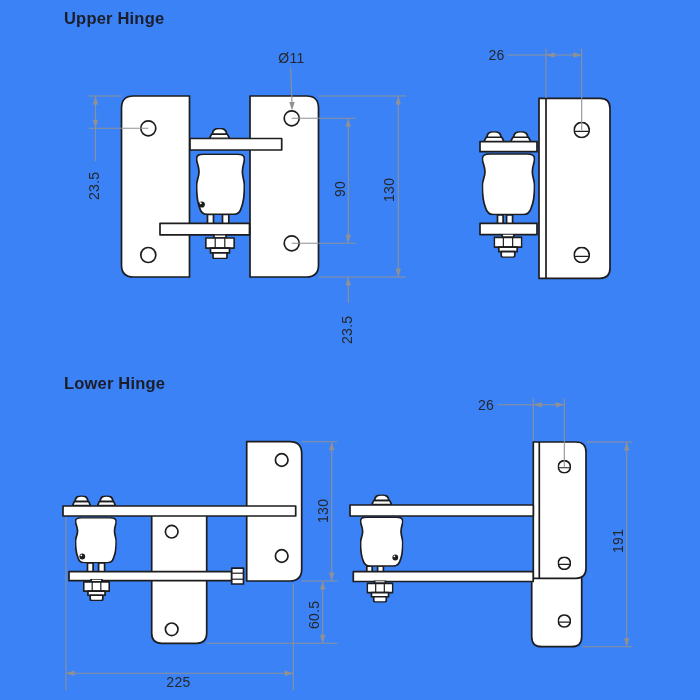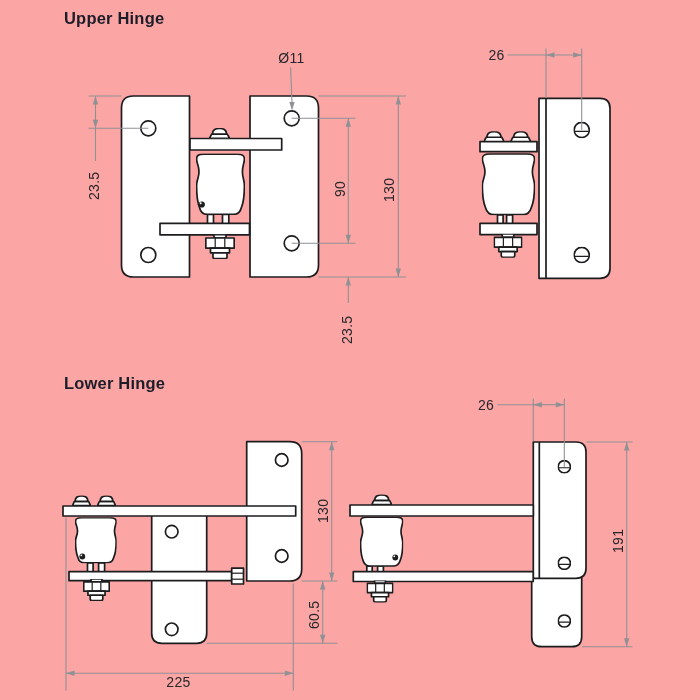--- a/index.html
+++ b/index.html
@@ -3,21 +3,21 @@
 <meta charset="utf-8">
 <style>
   :root{
     --line:#1d1d1f;
     --dimension:#8f9194;
     --label:#26272a;
     --title:#1b1d29;
   }
   html,body{margin:0;padding:0;}
   body{background:#ffffff;font-family:"Liberation Sans", sans-serif;}
-  .wrap{position:relative;width:700px;height:700px;background:#fca5a5;overflow:hidden;}
+  .wrap{position:relative;width:700px;height:700px;background:#3b82f6;overflow:hidden;}
   svg{position:absolute;left:0;top:0;}
   .ln{fill:#ffffff;stroke:var(--line);stroke-width:1.7;stroke-linejoin:round;}
   .lnl{fill:none;stroke:var(--line);stroke-width:1.7;stroke-linejoin:round;stroke-linecap:butt;}
   .lnt{fill:none;stroke:var(--line);stroke-width:1.2;}
   .dot{fill:var(--line);stroke:none;}
   .dim{fill:none;stroke:var(--dimension);stroke-width:1.1;}
   .arr{fill:var(--dimension);stroke:none;}
   .dtx{fill:var(--label);font-family:"Liberation Sans", sans-serif;font-size:14px;letter-spacing:.3px;}
   .ttl{fill:var(--title);font-family:"Liberation Sans", sans-serif;font-size:16.5px;font-weight:600;letter-spacing:.2px;}
 </style>

